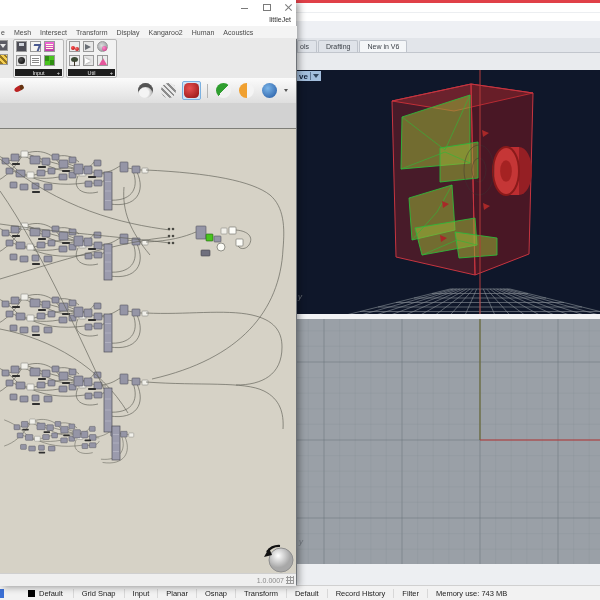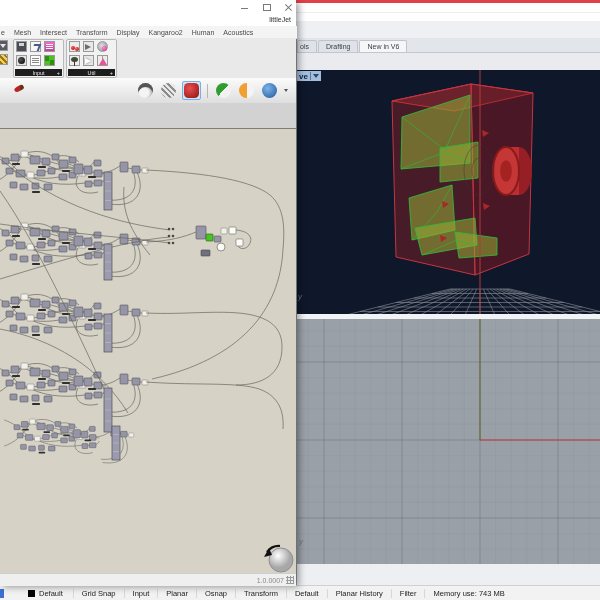--- a/index.html
+++ b/index.html
@@ -248,21 +248,21 @@
     <span id="layer-swatch"></span>
     <span>Default</span>
   </div>
   <div id="status-panes" style="display:flex;">
       <div class="spane">Grid Snap</div>
       <div class="spane">Input</div>
       <div class="spane">Planar</div>
       <div class="spane bold">Osnap</div>
       <div class="spane bold">Transform</div>
       <div class="spane bold">Default</div>
-      <div class="spane">Planar History</div>
+      <div class="spane">Record History</div>
       <div class="spane">Filter</div>
       <div class="spane">Memory use: 743 MB</div>
     </div>
 </div>
 
 <div class="abs" id="gh">
   <div class="abs" id="gh-titlebar">
     <div id="win-controls">
       <span class="wc wc-min"></span>
       <span class="wc wc-max"></span>

